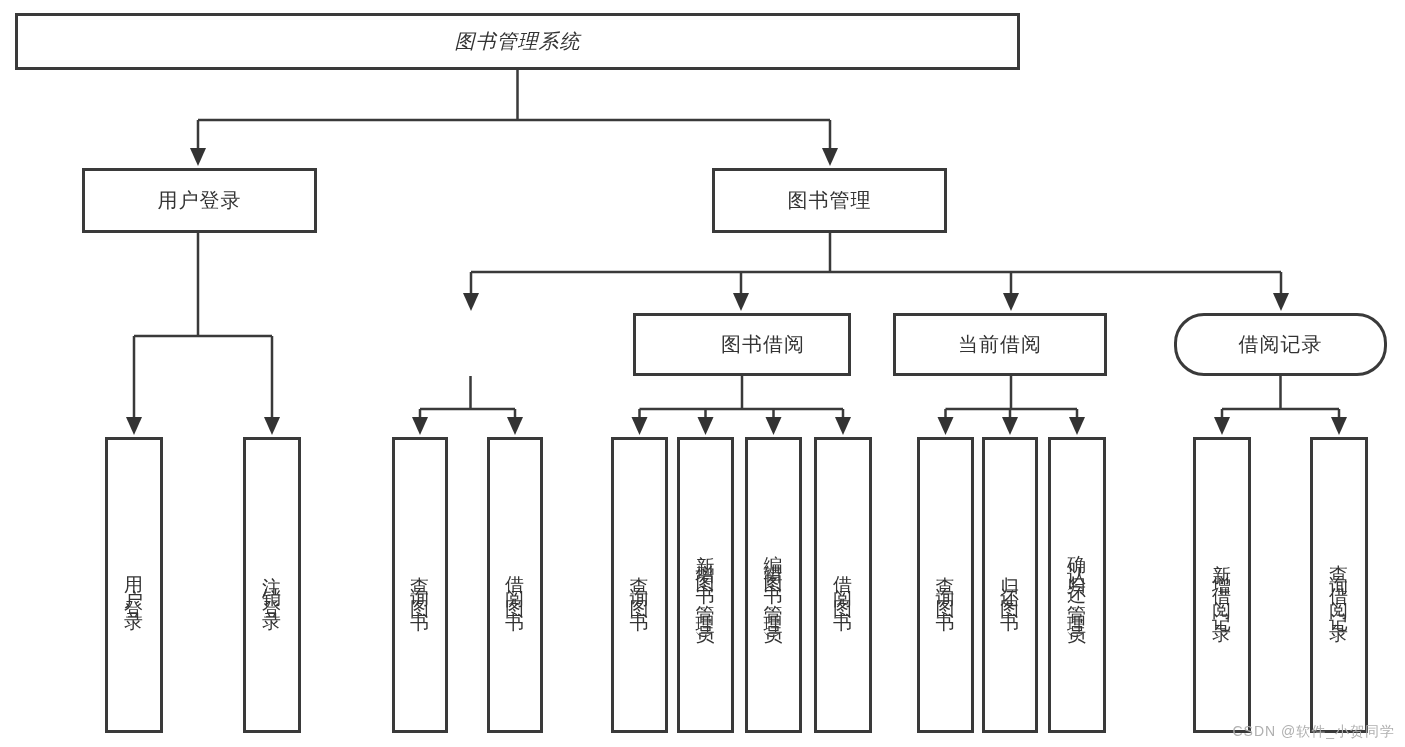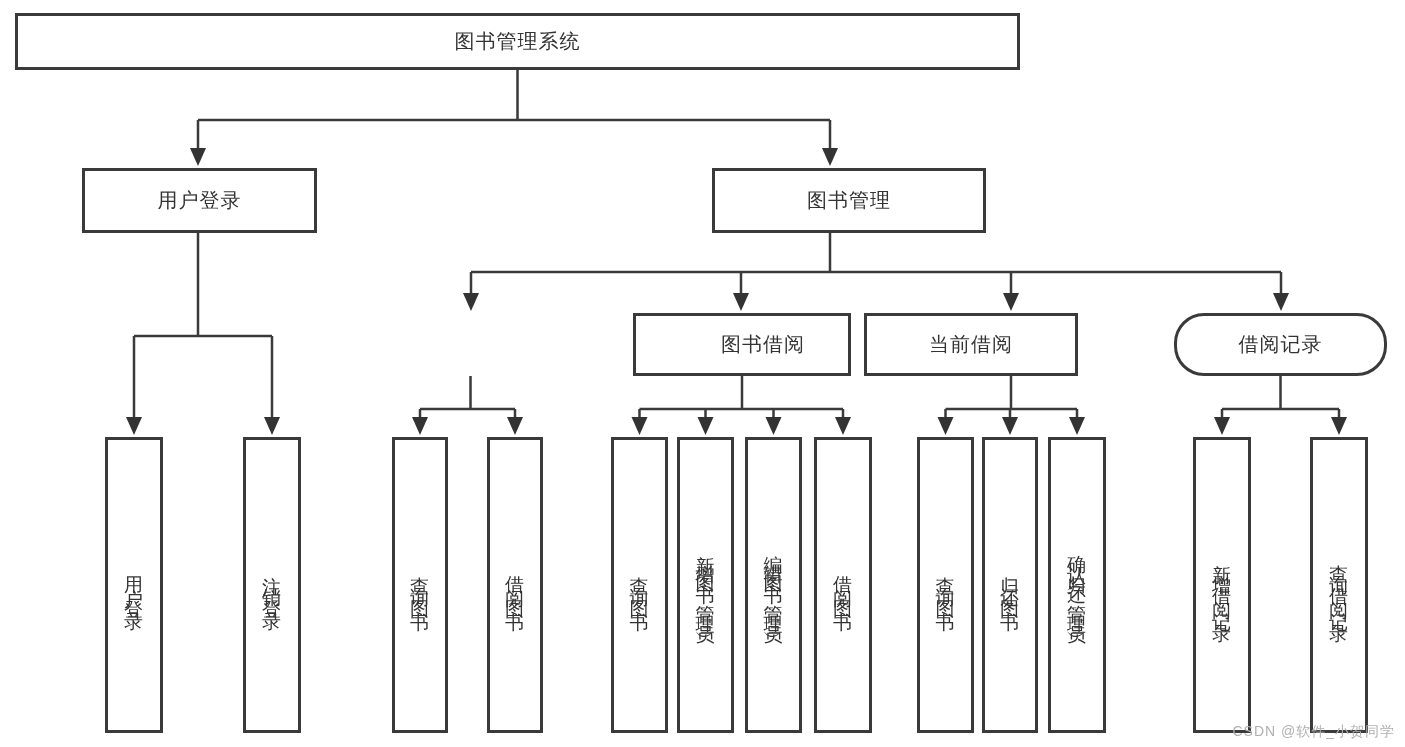--- a/index.html
+++ b/index.html
@@ -88,35 +88,35 @@
       <path d="M765.5 417 h16 l-8 18 z"></path>
       <path d="M835 417 h16 l-8 18 z"></path>
       <path d="M937.5 417 h16 l-8 18 z"></path>
       <path d="M1002 417 h16 l-8 18 z"></path>
       <path d="M1069 417 h16 l-8 18 z"></path>
       <path d="M1214 417 h16 l-8 18 z"></path>
       <path d="M1331 417 h16 l-8 18 z"></path>
     </g>
   </svg>
 
-  <div class="node hbox" style="left:15px; top:13px; width:1005px; height:57px;">
+  <div class="node hbox" style="left:15px; top:13px; width:1005px; height:57px;font-style:italic;">
     <span>图书管理系统</span>
   </div>
 
   <div class="node hbox" style="left:82px; top:168px; width:235px; height:65px;">
     <span>用户登录</span>
   </div>
-  <div class="node hbox" style="left:712px; top:168px; width:274px; height:65px;">
+  <div class="node hbox" style="left:712px; top:168px; width:235px; height:65px;">
     <span>图书管理</span>
   </div>
 
   <div class="node hbox" style="left:633px; top:313px; width:218px; height:63px;padding-left:42px;">
     <span>图书借阅</span>
   </div>
-  <div class="node hbox" style="left:864px; top:313px; width:214px; height:63px;">
+  <div class="node hbox" style="left:893px; top:313px; width:214px; height:63px;">
     <span>当前借阅</span>
   </div>
   <div class="node hbox" style="left:1174px; top:313px; width:213px; height:63px;border-radius:30px;">
     <span>借阅记录</span>
   </div>
 
   <div class="node vbox" style="left:105px; top:437px; width:58px; height:296px;">
     <span>用户登录</span>
   </div>
   <div class="node vbox" style="left:243px; top:437px; width:58px; height:296px;">

